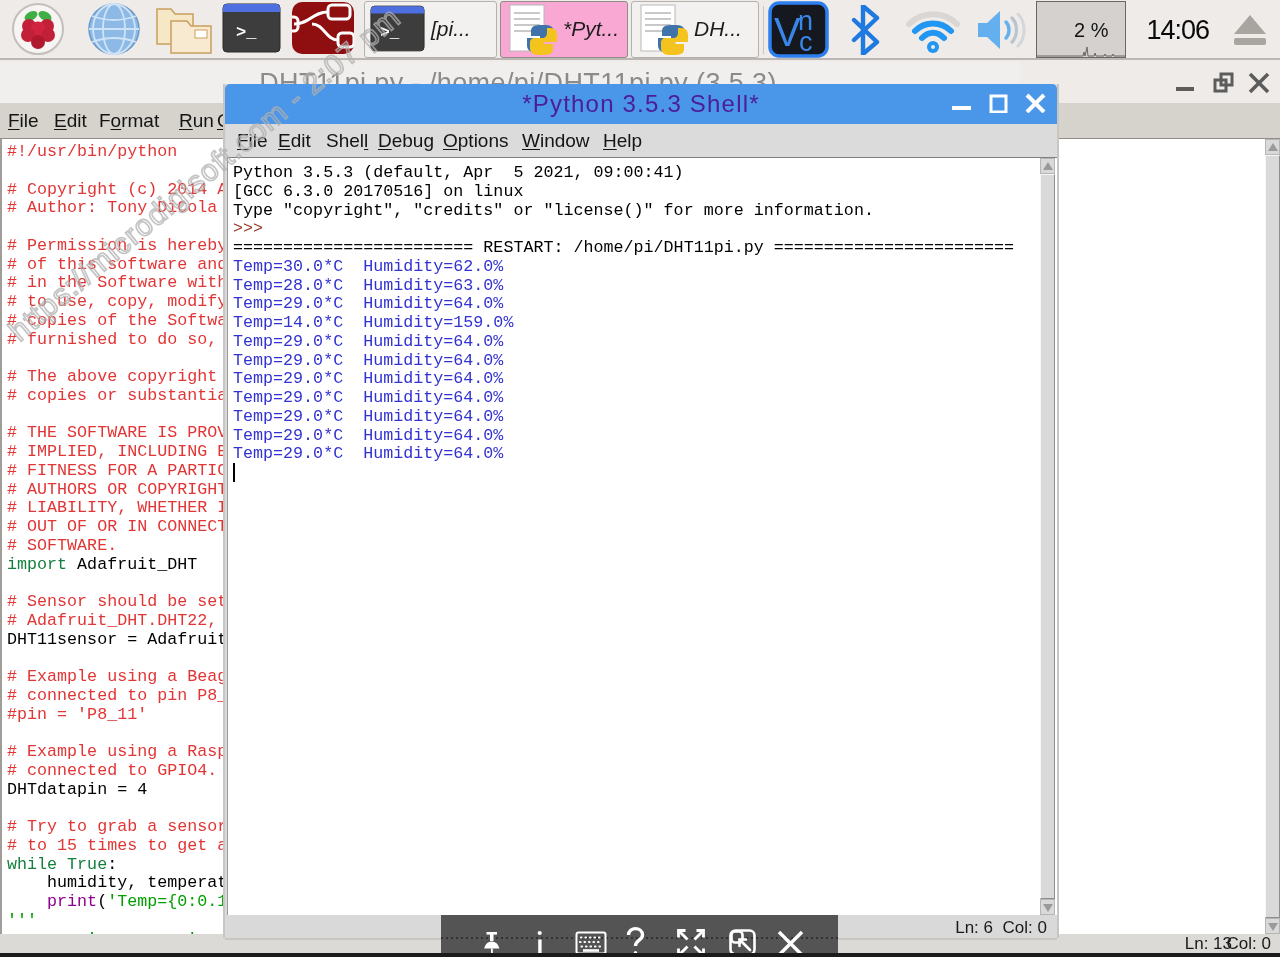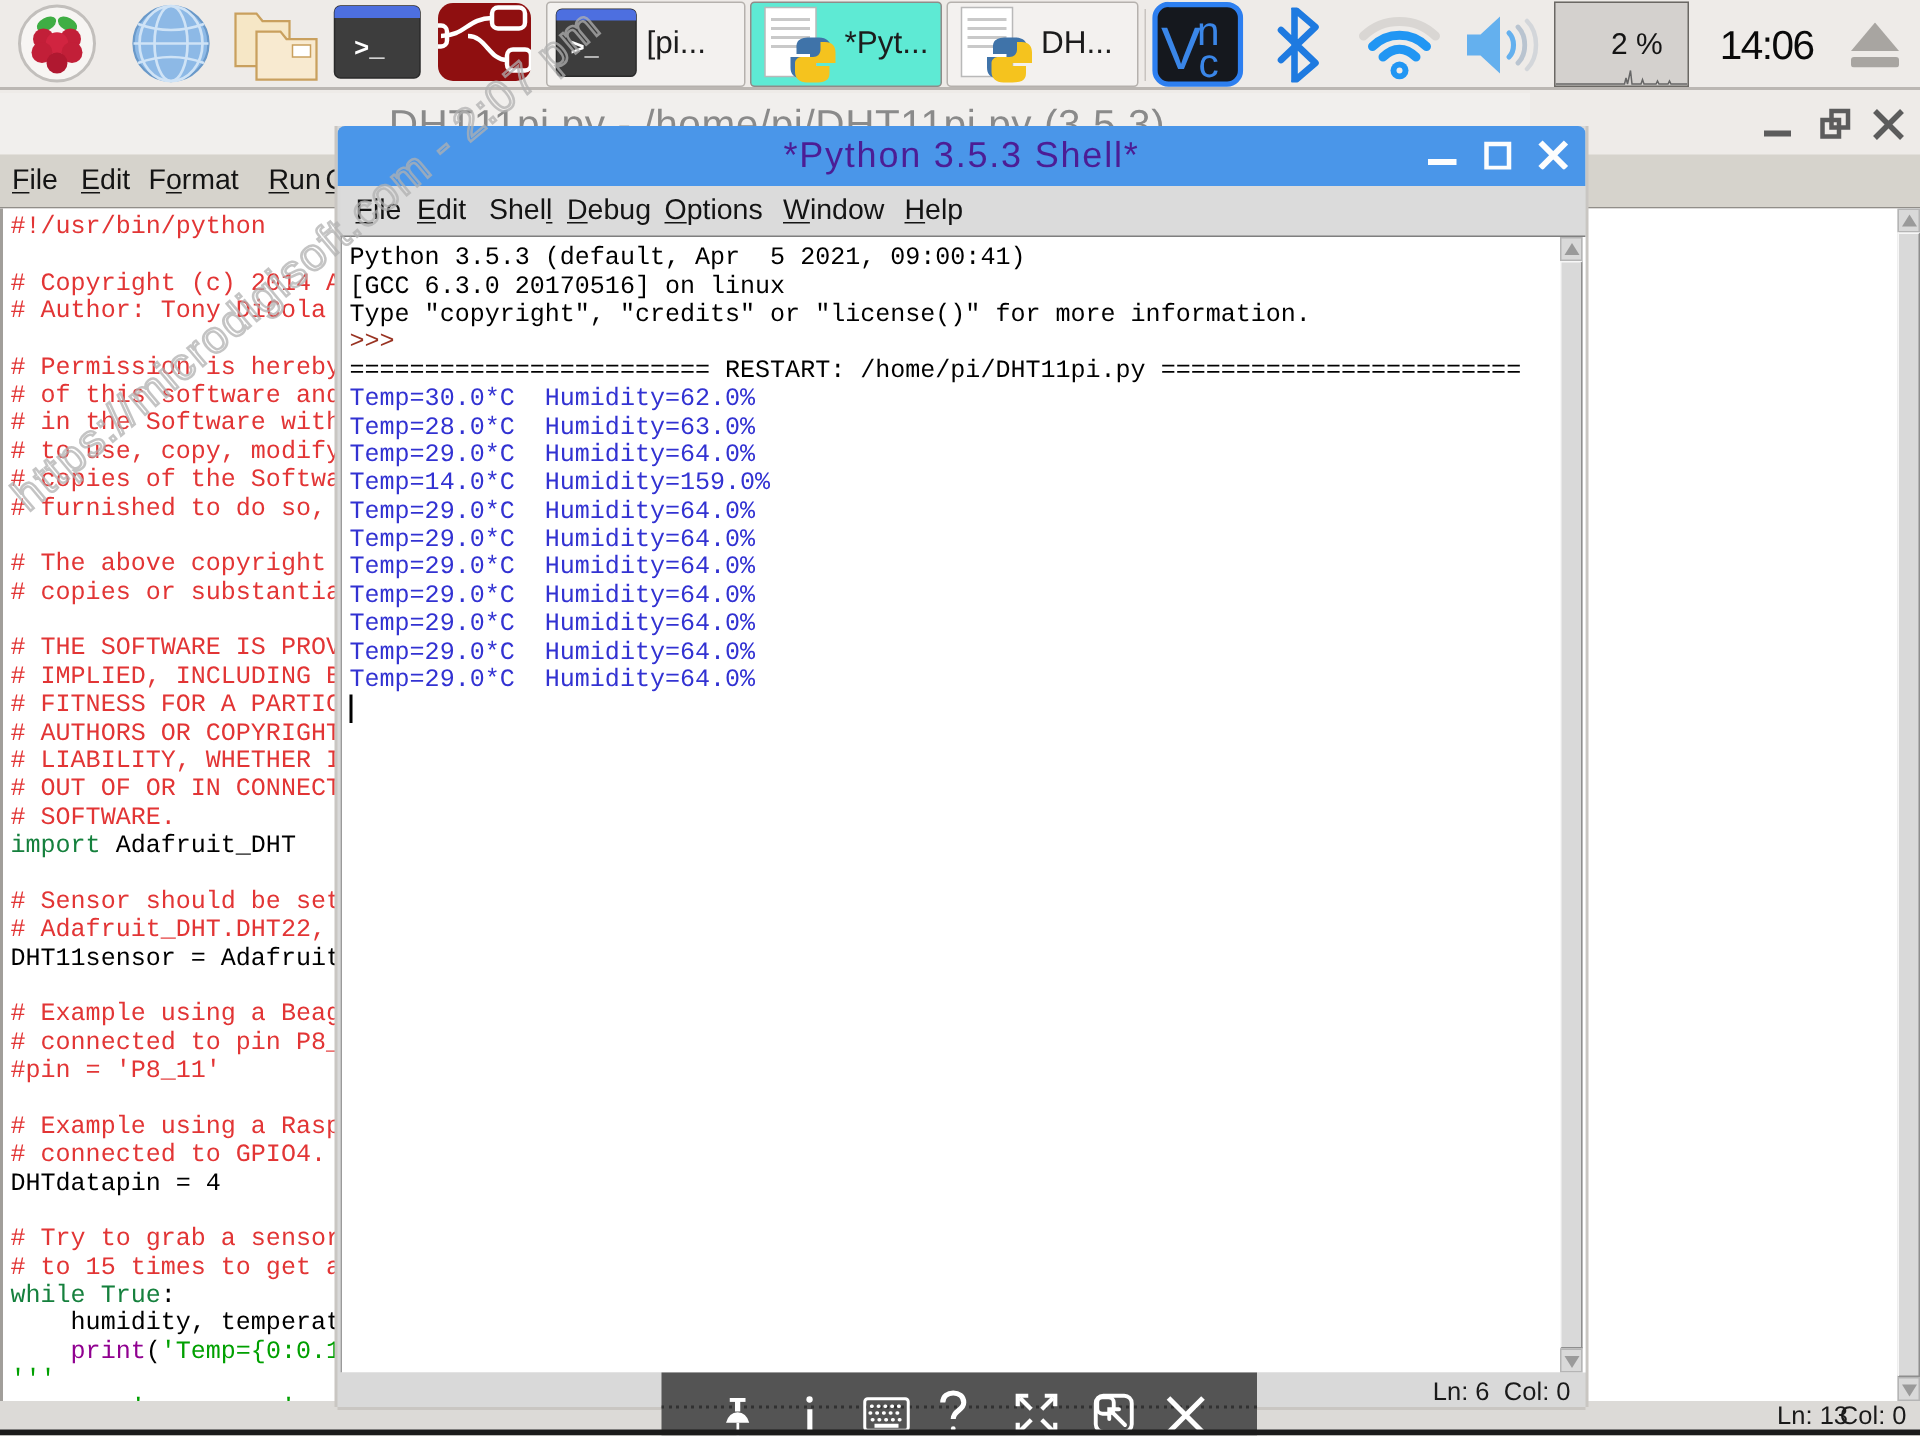--- a/index.html
+++ b/index.html
@@ -34,21 +34,21 @@
 #sh-sb { left:815px; top:74px; width:15px; height:757px; background:#ecebe9; }
 #sh-status { left:2px; top:831px; width:828px; height:23px; background:#d9d9d9; font-size:17px; color:#1a1a1a; }
 
 .sb-arrow { position:absolute; left:0; width:15px; height:16px; background:#d9d9d9; border:1px solid #b5b5b5; }
 .sb-thumb { position:absolute; left:0; width:15px; background:#d9d9d9; border-top:1px solid #f7f7f7; border-left:1px solid #f7f7f7; border-right:1px solid #8e8e8e; border-bottom:1px solid #8e8e8e; }
 .tri-up { width:0; height:0; border-left:5px solid transparent; border-right:5px solid transparent; border-bottom:8px solid #9a9a9a; position:absolute; left:2px; top:3px; }
 .tri-dn { width:0; height:0; border-left:5px solid transparent; border-right:5px solid transparent; border-top:8px solid #9a9a9a; position:absolute; left:2px; top:4px; }
 
 #taskbar { left:0; top:0; width:1280px; height:60px; background:#eeebe8; border-bottom:2px solid #bbb7b3; z-index:50; }
 .tbtn { position:absolute; top:1px; height:57px; border:1px solid #b5b1ad; border-radius:3px; background:#f3f1ef; }
-.tbtn .lbl { position:absolute; top:15px; font-size:21px; color:#1c1c1c; }
+.tbtn .lbl { position:absolute; top:15px; font-size:21px; color:#1c1c1c;font-style:italic; }
 #cpu { left:1036px; top:1px; width:90px; height:57px; background:#d4d1ce; border:1px solid #6b6864; font-size:20px; color:#141414; }
 #clock { left:1133px; top:15px; width:76px; text-align:right; font-size:27px; letter-spacing:-1px; color:#0a0a0a; }
 
 #vnctb { left:441px; top:915px; width:397px; height:42px; background:#545454; z-index:30; }
 
 #wm { left:13px; top:318px; z-index:100; transform:rotate(-40deg); transform-origin:0 50%; font-size:30px; letter-spacing:1.2px; color:transparent; -webkit-text-stroke:1.7px rgba(176,176,176,0.75); white-space:nowrap; }
 .u { text-decoration:underline; text-underline-offset:2px; }
 </style>
 </head>
 <body>
@@ -241,21 +241,21 @@
 
   <div class="tbtn" style="left:364px; width:133px;">
     <svg class="abs" style="left:5px;top:1px" width="55" height="51" viewBox="0 0 59 50">
       <rect x="1" y="1" width="57" height="48" rx="4" fill="#3d3d3d" stroke="#2a2a2a"></rect>
       <path d="M1 9 v-4 a4 4 0 0 1 4 -4 h49 a4 4 0 0 1 4 4 v4 z" fill="#4d6fe0"></path>
       <text x="11" y="34" font-family="Liberation Mono, monospace" font-size="17" font-weight="bold" fill="#ffffff">&gt;_</text>
     </svg>
     <span class="lbl" style="left:66px">[pi...</span>
   </div>
 
-  <div class="tbtn" style="left:500px; width:128px; background:#5eead4; border-color:#8f8c89;text-align:right;">
+  <div class="tbtn" style="left:500px; width:128px; background:#f9a8d4; border-color:#8f8c89;text-align:right;">
     <svg class="abs" style="left:3px;top:1px" width="56" height="54" viewBox="0 0 56 54">
       <rect x="6" y="2" width="34" height="46" fill="#ffffff" stroke="#b9b9b9"></rect>
       <g stroke="#c9c9c9" stroke-width="2">
             <line x1="10" y1="10" x2="36" y2="10"></line>
             <line x1="10" y1="16" x2="36" y2="16"></line>
             <line x1="10" y1="22" x2="36" y2="22"></line>
             <line x1="10" y1="28" x2="30" y2="28"></line>
           </g>
       <g>
         <path d="M36 22 c-9 0 -9 4 -9 7 v4 h9 v2 h-13 v7 c0 4 2 7 7 7 h3 v-5 c0-3 2-5 5-5 h8 c2 0 4-2 4-4 v-6 c0-4 -3-7 -8-7 z" fill="#3f73a9"></path>

